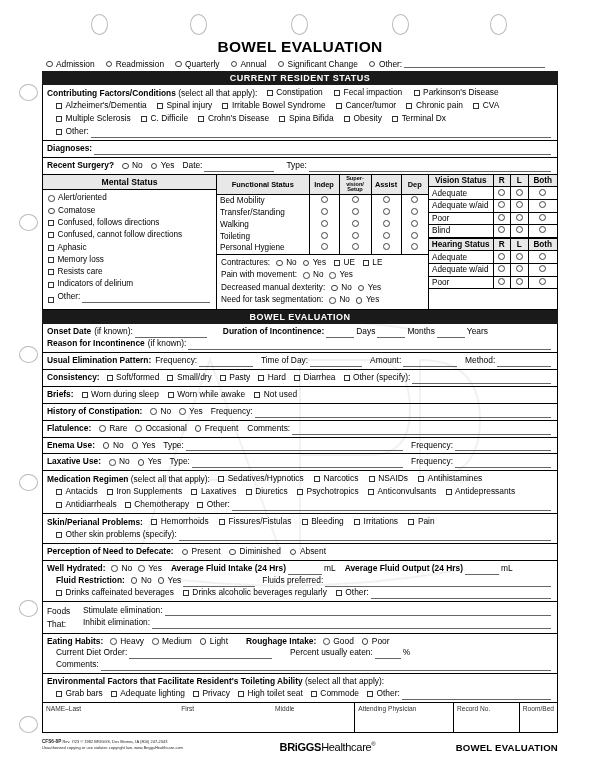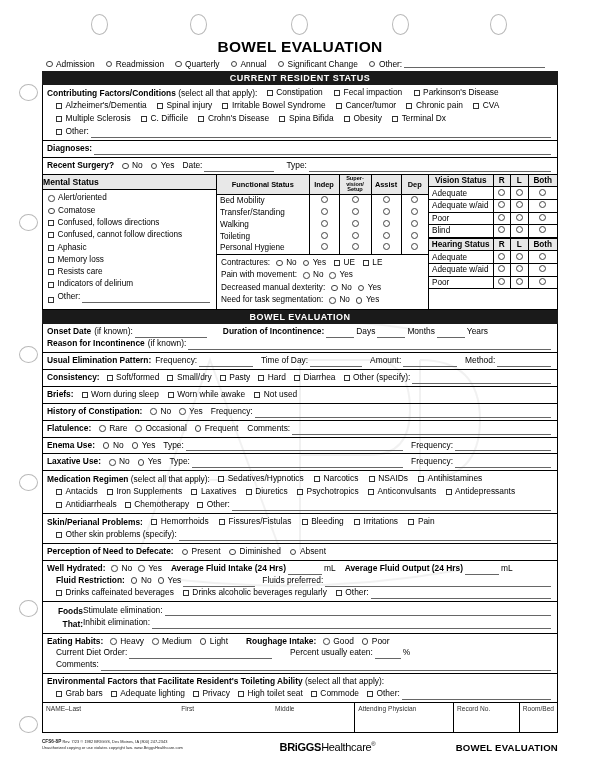--- a/index.html
+++ b/index.html
@@ -39,21 +39,21 @@
 
   .inline { display:flex; align-items:flex-end; flex-wrap:nowrap; }
   .opt { display:inline-flex; align-items:center; white-space:nowrap; }
 
   
   .statwrap { display:flex; border:1.6px solid #000; border-top:none; }
   .col-mental { width:174px; border-right:1.6px solid #000; }
   .col-func   { width:212px; border-right:1.6px solid #000; }
   .col-vis    { flex:1; }
 
-  .hdr { font-weight:bold; font-size:8.6px; padding:2px 0;
+  .hdr { text-align:center; font-weight:bold; font-size:8.6px; padding:2px 0;
          background:#e8e8e8; border-bottom:1.2px solid #000; }
   .mlist { padding:2.5px 4px 3px 5px; font-size:8.2px; line-height:1.5; }
   .mlist .opt { display:flex; }
 
   table.grid { width:100%; border-collapse:collapse; font-size:8.2px; }
   table.grid th { background:#e8e8e8; font-weight:bold; font-size:7.4px; border:1px solid #000; padding:1px 1px; line-height:1.02; }
   table.grid td { border-left:1px solid #000; border-right:1px solid #000; padding:1.4px 3px; font-size:8.2px; }
   table.grid td.c { text-align:center; }
   table.grid td.lbl { border-left:none; }
   .cellrad { width:7px; height:7px; border:1px solid #444; border-radius:50%; display:inline-block; }
@@ -62,21 +62,21 @@
   .funcnotes .line { display:flex; align-items:center; }
 
   .vistable { width:100%; border-collapse:collapse; font-size:8.2px; }
   .vistable th { background:#e8e8e8; font-weight:bold; font-size:8.2px; border:1px solid #000; padding:1.3px 2px; }
   .vistable th.name { width:50%; }
   .vistable td { border:1px solid #000; padding:1.3px 3px; }
   .vistable td.c { text-align:center; }
   .vistable td.nm { border-left:none; }
 
   .foods { display:flex; font-size:8.4px; }
-  .foods .lead { width:36px; font-weight:bold; line-height:1.55; padding-top:1px;text-align:right; }
+  .foods .lead { width:36px; font-weight:normal; line-height:1.55; padding-top:1px; }
   .foods .fl { flex:1; }
   .foods .fl .inline { margin:1px 0; }
 
   .namerow { display:flex; border-left:1.6px solid #000; border-right:1.6px solid #000;
              border-bottom:1.6px solid #000; height:30px; font-size:6.6px; color:#333; }
   .namerow > div { padding:1.5px 3px; }
   .nc1 { width:140px; } .nc2 { width:97px; } .nc3 { width:85px; }
   .nc4 { width:102px; border-left:1px solid #000; }
   .nc5 { width:68px; border-left:1px solid #000; }
   .nc6 { flex:1; border-left:1px solid #000; }

